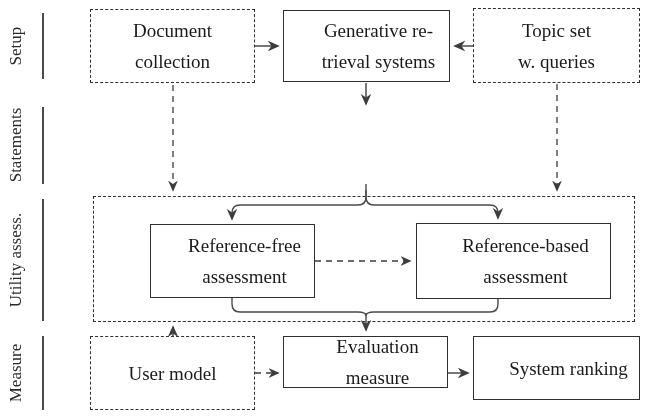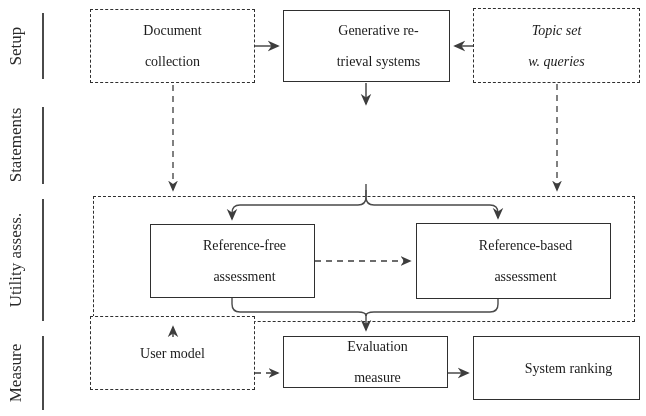--- a/index.html
+++ b/index.html
@@ -15,21 +15,21 @@
     background: #ffffff;
     overflow: hidden;
   }
   .node {
     position: absolute;
     display: flex;
     align-items: center;
     justify-content: center;
     text-align: center;
     white-space: pre-line;
-    font-size: 14px;
+    font-size: 19px;
     line-height: 31px;
     color: #1b1b1b;
     box-sizing: border-box;
     background: #ffffff;
   }
   .node.solid { border: 1.5px solid #2f2f2f; padding-left: 24px; }
   .node.dashed { border: 1.5px dashed #2f2f2f; }
   .group-box {
     position: absolute;
     border: 1.5px dashed #2f2f2f;
@@ -73,27 +73,27 @@
   <div class="rail-label" style="left:-59px; top:134px;">Statements</div>
   <div class="rail-label" style="left:-59px; top:249px;">Utility assess.</div>
   <div class="rail-label" style="left:-59px; top:362px;">Measure</div>
 
   <div class="group-box" style="left:93px; top:196px; width:542px; height:126px;"></div>
 
   <div class="node dashed" style="left:90px;  top:9px;   width:165px; height:74px;">Document
 collection</div>
   <div class="node solid" style="left:283px; top:10px;  width:167px; height:72px;">Generative re-
 trieval systems</div>
-  <div class="node dashed" style="left:473px; top:8px;   width:167px; height:75px;font-style:italic;">Topic set
+  <div class="node dashed" style="left:473px; top:8px;   width:167px; height:75px;">Topic set
 w. queries</div>
   <div class="node solid" style="left:150px; top:224px; width:165px; height:74px;">Reference-free
 assessment</div>
   <div class="node solid" style="left:416px; top:223px; width:195px; height:76px;">Reference-based
 assessment</div>
-  <div class="node dashed" style="left:90px;  top:316px; width:165px; height:74px;">User model</div>
+  <div class="node dashed" style="left:90px;  top:336px; width:165px; height:74px;">User model</div>
   <div class="node solid" style="left:283px; top:336px; width:165px; height:52px;">Evaluation
 measure</div>
   <div class="node solid" style="left:473px; top:336px; width:167px; height:64px;">System ranking</div>
 
   <svg class="wires" width="646" height="416" viewBox="0 0 646 416">
     <defs>
       <marker id="ah" viewBox="0 0 10 10" refX="8.5" refY="5" markerWidth="8.5" markerHeight="8.5" orient="auto-start-reverse">
         <path d="M0,0.6 L10,5 L0,9.4 L3,5 z" fill="#3d3d3d"></path>
       </marker>
     </defs>

